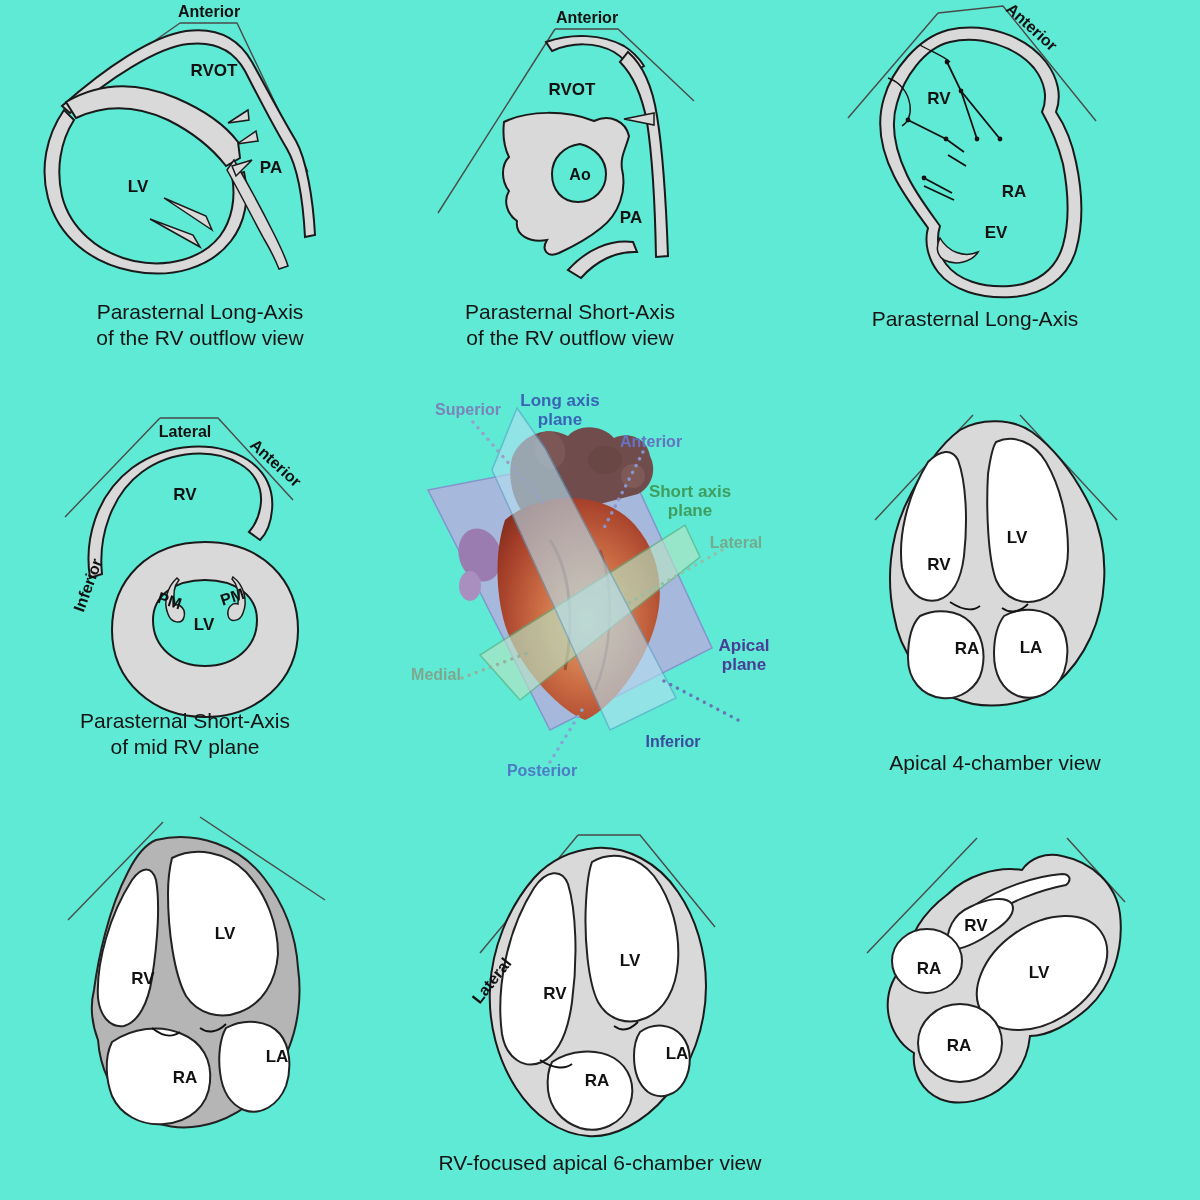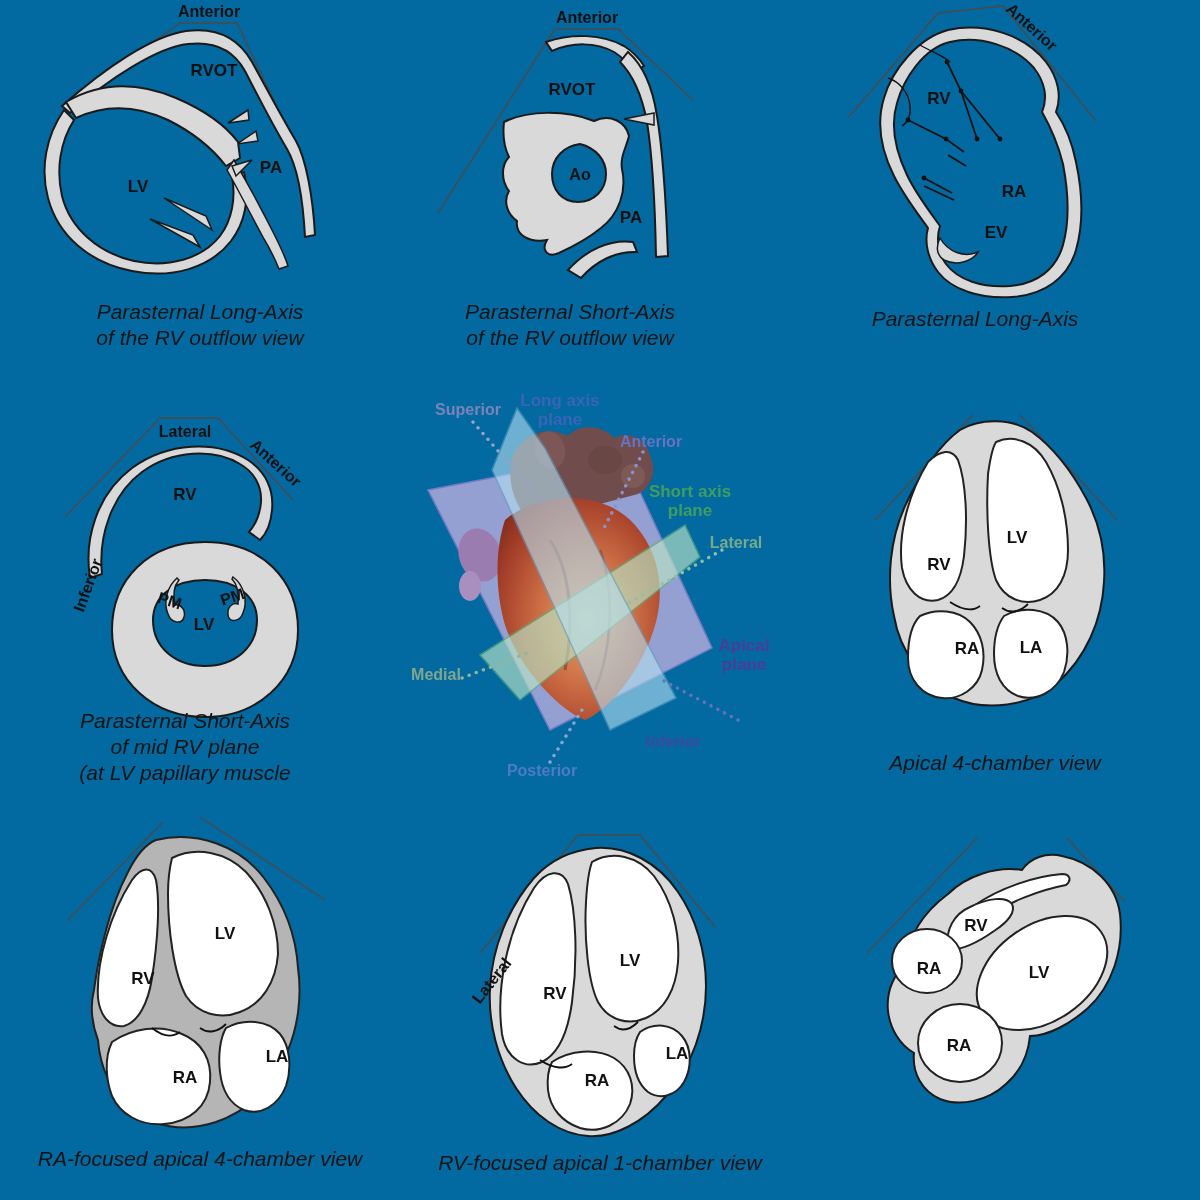--- a/index.html
+++ b/index.html
@@ -1,20 +1,20 @@
 <!DOCTYPE html>
 <html><head>
 <meta charset="utf-8">
 <style>
   html,body{margin:0;padding:0;background:#ffffff;}
-  .stage{position:relative;width:1200px;height:1200px;background:#0369a1;overflow:hidden;
+  .stage{position:relative;width:1200px;height:1200px;background:#5eead4;overflow:hidden;
          font-family:"Liberation Sans",sans-serif;}
   .panel{position:absolute;z-index:1;}
   .caption{position:absolute;z-index:2;text-align:center;font-size:21px;line-height:26px;
-           color:#141414;font-family:"Liberation Sans",sans-serif;font-style:italic;}
+           color:#141414;font-family:"Liberation Sans",sans-serif;}
   svg text{font-family:"Liberation Sans",sans-serif;}
   .ch{font-weight:bold;font-size:17px;fill:#111;text-anchor:middle;}
   .ch-sm{font-weight:bold;font-size:16px;fill:#111;text-anchor:middle;}
   .or{font-weight:bold;font-size:16px;fill:#111;text-anchor:middle;}
   .wall{fill:#d9d9d9;stroke:#1a1a1a;stroke-width:2;}
   .wall-thin{fill:#d9d9d9;stroke:#1a1a1a;stroke-width:1.5;}
   .wall-dark{fill:#b5b5b5;stroke:#222;stroke-width:2;}
   .cavity{fill:#ffffff;stroke:#222;stroke-width:2;}
   .beam{fill:none;stroke:#4a4a4a;stroke-width:1.4;}
   .detail{fill:none;stroke:#111;stroke-width:1.4;}
@@ -225,25 +225,21 @@
   <div class="caption" style="left:405px;top:299px;width:330px">
     <div>Parasternal Short-Axis</div>
     <div>of the RV outflow view</div>
   </div>
   <div class="caption" style="left:790px;top:306px;width:370px">
     <div>Parasternal Long-Axis</div>
   </div>
   <div class="caption" style="left:10px;top:708px;width:350px">
     <div>Parasternal Short-Axis</div>
     <div>of mid RV plane</div>
-    <div>(at LV papillary muscle</div>
   </div>
   <div class="caption" style="left:800px;top:750px;width:390px">
     <div>Apical 4-chamber view</div>
   </div>
-  <div class="caption" style="left:0;top:1146px;width:400px">
-    <div>RA-focused apical 4-chamber view</div>
-  </div>
   <div class="caption" style="left:400px;top:1150px;width:400px">
-    <div>RV-focused apical 1-chamber view</div>
+    <div>RV-focused apical 6-chamber view</div>
   </div>
 
 </div>
 
 </body></html>

